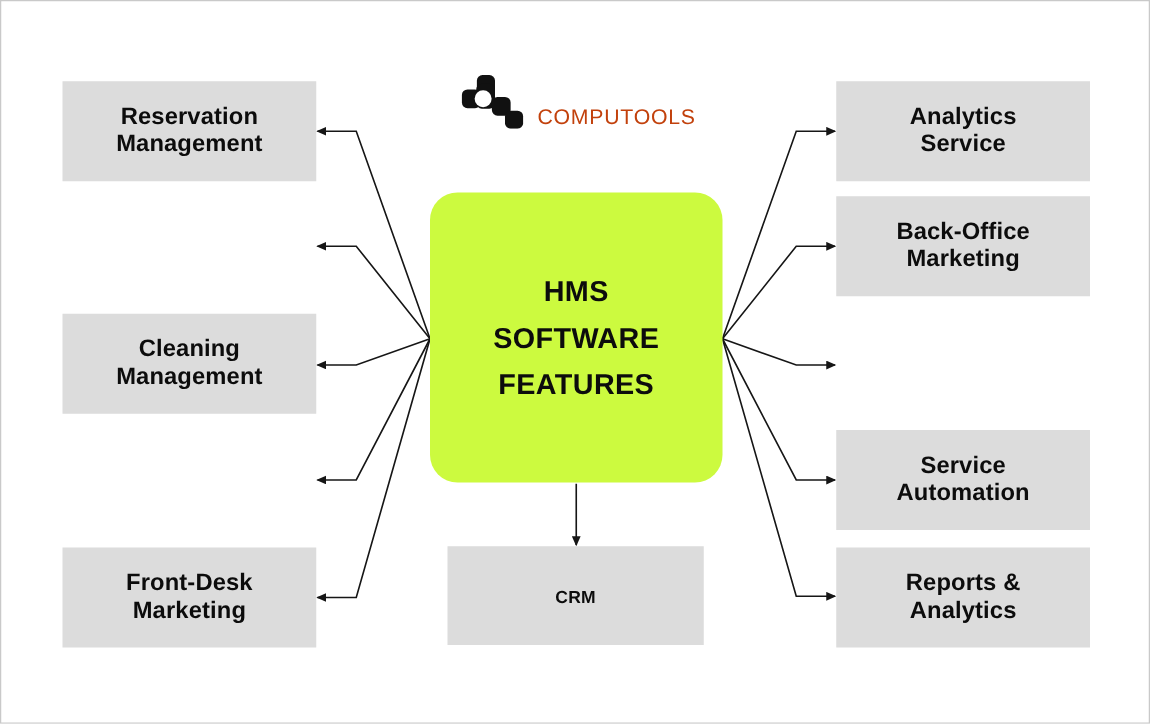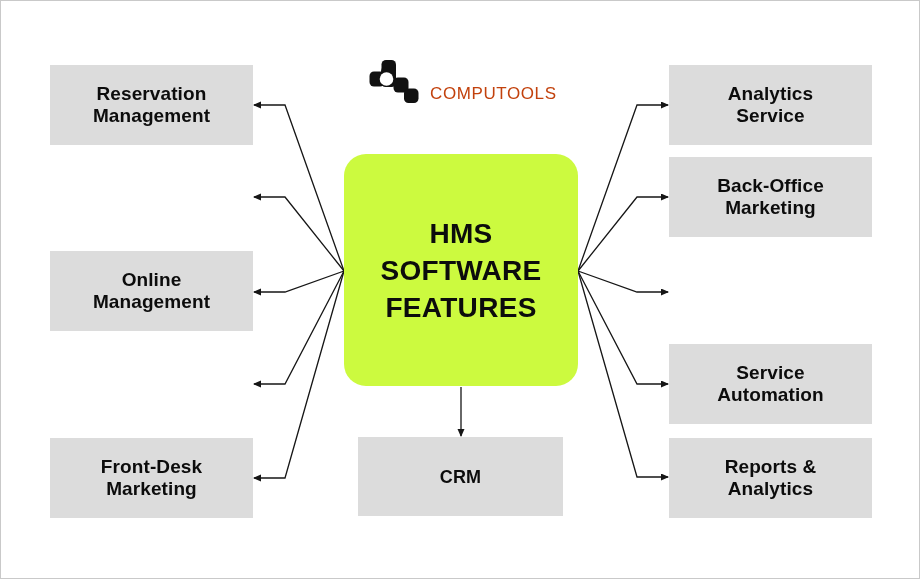--- a/index.html
+++ b/index.html
@@ -29,25 +29,25 @@
     white-space:pre-line;
     font-size:19px;line-height:22px;font-weight:600;letter-spacing:.1px;
   }
   .hub{
     left:343px;top:153px;width:234px;height:232px;
     border-radius:22px;
     background:var(--accent,#ccfa3f);
   }
   .hub-label{
     white-space:pre-line;
-    font-size:28px;line-height:37px;font-weight:700;letter-spacing:.3px;
+    font-size:23px;line-height:37px;font-weight:700;letter-spacing:.3px;
     color:var(--text,#0c0c0c);
   }
   .crm{left:357px;top:436px;width:205px;height:79px;}
-  .crm .node-label{font-size:18px;letter-spacing:.2px;}
+  .crm .node-label{font-size:14px;letter-spacing:.2px;}
   .logo-mark{position:absolute;left:368px;top:58px;}
   .logo-text{
     position:absolute;left:429px;top:83px;
     font-size:17px;font-weight:400;letter-spacing:.6px;
     color:#c2410c;
   }
 </style>
 </head>
 <body>
 
@@ -90,21 +90,21 @@
     <span class="hub-label">HMS
 SOFTWARE
 FEATURES</span>
   </div>
 
   <div class="node side left r1">
     <span class="node-label">Reservation
 Management</span>
   </div>
   <div class="node side left r3">
-    <span class="node-label">Online
+    <span class="node-label">Cleaning
 Management</span>
   </div>
   <div class="node side left r5">
     <span class="node-label">Front-Desk
 Marketing</span>
   </div>
 
   <div class="node side right r1">
     <span class="node-label">Analytics
 Service</span>

